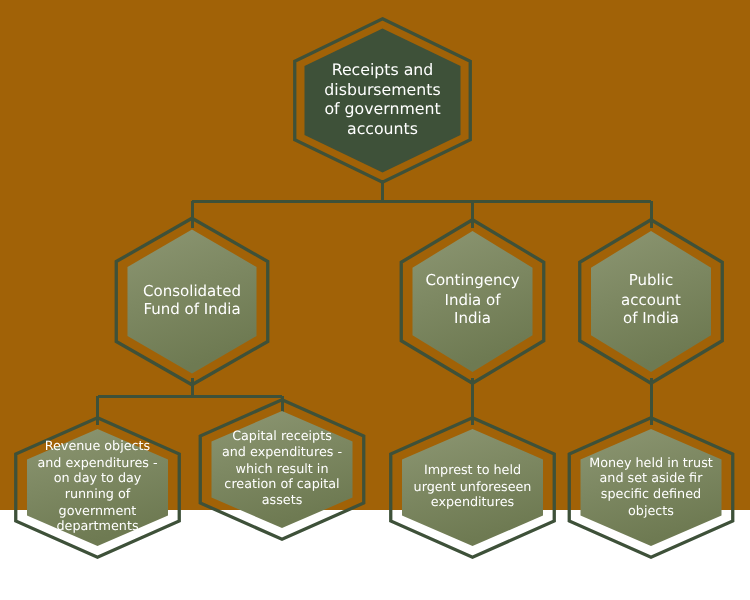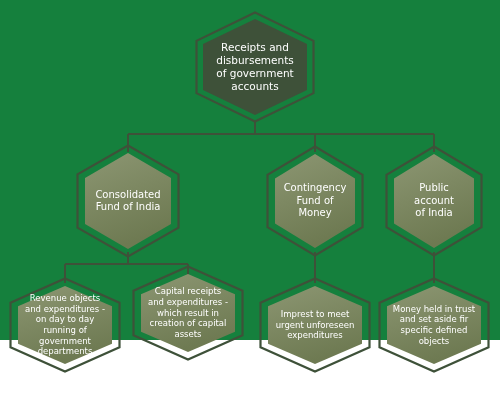--- a/index.html
+++ b/index.html
@@ -11,21 +11,21 @@
   body {
     width: 500px;
     height: 400px;
     overflow: hidden;
     font-family: "DejaVu Sans", "Liberation Sans", sans-serif;
   }
   #diagram-root {
     position: relative;
     width: 500px;
     height: 340px;
-    background: #15803d;
+    background: #a16207;
     text-decoration: underline;
   }
   #connector-layer {
     position: absolute;
     left: 0;
     top: 0;
     width: 500px;
     height: 400px;
   }
   #node-layer {
@@ -125,21 +125,21 @@
           <defs>
             <linearGradient id="grad-contingency-fund" x1="0" y1="0" x2="0.35" y2="1">
               <stop offset="0%" stop-color="#8c9672"></stop>
               <stop offset="100%" stop-color="#6e7a52"></stop>
             </linearGradient>
           </defs>
           <polygon points="49.00,1.50 96.50,29.84 96.50,82.16 49.00,110.50 1.50,82.16 1.50,29.84" fill="none" stroke="#3e5139" stroke-width="2.2" stroke-linejoin="miter"></polygon>
           <polygon points="49.00,9.00 89.00,33.44 89.00,78.56 49.00,103.00 9.00,78.56 9.00,33.44" fill="url(#grad-contingency-fund)" stroke="none"></polygon>
         </svg>
         <div class="hex-label">Contingency
-Fund of Money</div>
+India of India</div>
       </div>
       <div class="hex-node lvl2" style="left: 385px; top: 145px; width: 98px; height: 112px;">
         <svg class="hex-svg" viewBox="0 0 98 112">
           <defs>
             <linearGradient id="grad-public-account" x1="0" y1="0" x2="0.35" y2="1">
               <stop offset="0%" stop-color="#8c9672"></stop>
               <stop offset="100%" stop-color="#6e7a52"></stop>
             </linearGradient>
           </defs>
           <polygon points="49.00,1.50 96.50,29.84 96.50,82.16 49.00,110.50 1.50,82.16 1.50,29.84" fill="none" stroke="#3e5139" stroke-width="2.2" stroke-linejoin="miter"></polygon>
@@ -187,21 +187,21 @@
         <svg class="hex-svg" viewBox="0 0 112 96">
           <defs>
             <linearGradient id="grad-imprest" x1="0" y1="0" x2="0.35" y2="1">
               <stop offset="0%" stop-color="#8c9672"></stop>
               <stop offset="100%" stop-color="#6e7a52"></stop>
             </linearGradient>
           </defs>
           <polygon points="56.00,1.50 110.50,25.68 110.50,70.32 56.00,94.50 1.50,70.32 1.50,25.68" fill="none" stroke="#3e5139" stroke-width="2.2" stroke-linejoin="miter"></polygon>
           <polygon points="56.00,9.00 103.00,29.28 103.00,66.72 56.00,87.00 9.00,66.72 9.00,29.28" fill="url(#grad-imprest)" stroke="none"></polygon>
         </svg>
-        <div class="hex-label">Imprest to meet
+        <div class="hex-label">Imprest to held
 urgent unforeseen
 expenditures</div>
       </div>
       <div class="hex-node lvl3" style="left: 378px; top: 277px; width: 112px; height: 96px;">
         <svg class="hex-svg" viewBox="0 0 112 96">
           <defs>
             <linearGradient id="grad-money-in-trust" x1="0" y1="0" x2="0.35" y2="1">
               <stop offset="0%" stop-color="#8c9672"></stop>
               <stop offset="100%" stop-color="#6e7a52"></stop>
             </linearGradient>

